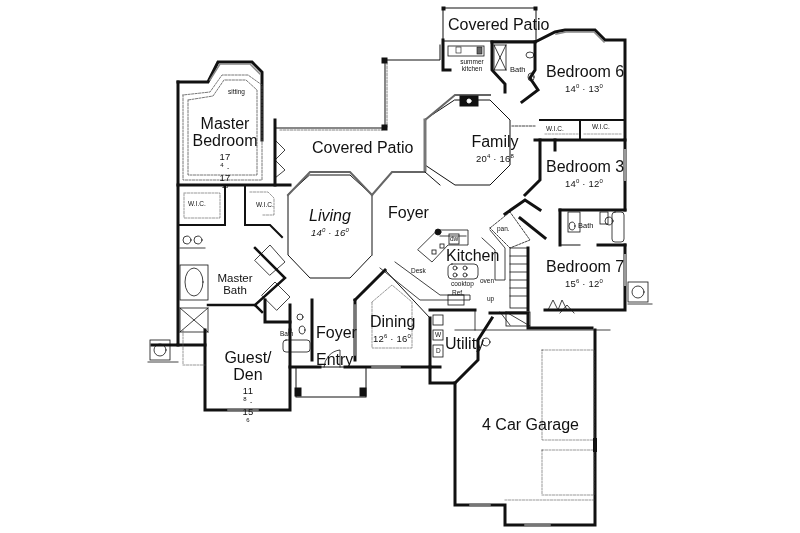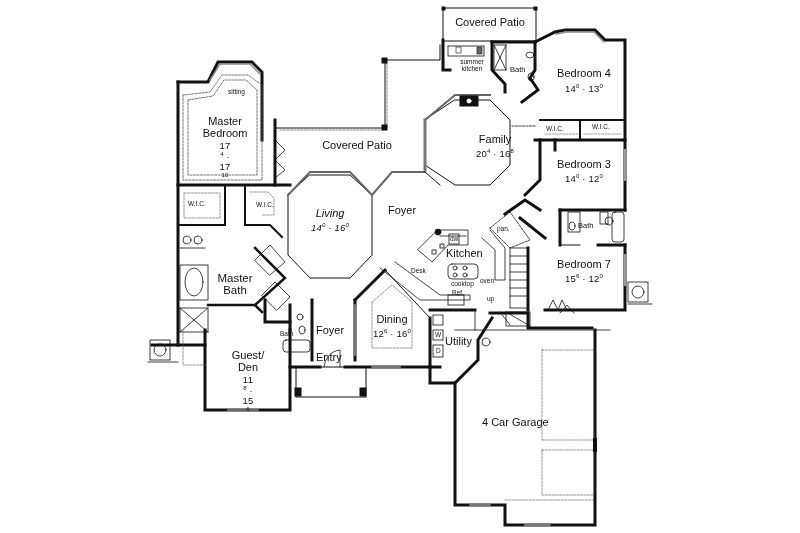--- a/index.html
+++ b/index.html
@@ -1,19 +1,19 @@
 <!DOCTYPE html>
 <html><head>
 <meta charset="utf-8">
 <style>
   html, body { margin: 0; padding: 0; background: #ffffff; }
   body { width: 800px; height: 533px; position: relative; overflow: hidden; font-family: "Liberation Sans", sans-serif; color: #111; }
   #plan { position: absolute; left: 0; top: 0; width: 800px; height: 533px; }
   .lbl { position: absolute; font-family: "Liberation Sans", sans-serif; color: #111; text-align: center; white-space: nowrap; line-height: 1.05; }
-  .room-name { font-size: 11px; }
+  .room-name { font-size: 16px; }
   .dim { font-size: 9.5px; display: block; margin-top: 2px; letter-spacing: 0.2px; }
   .small { font-size: 7.5px; }
   .tiny { font-size: 6.5px; }
   .stack span { display: block; }
   sup { font-size: 6px; vertical-align: 4px; }
 </style>
 </head>
 <body>
 
 <svg id="plan" viewBox="0 0 800 533" xmlns="http://www.w3.org/2000/svg">
@@ -272,21 +272,21 @@
 
 <div class="lbl room-name" style="left:448px;top:17px;width:84px;">Covered Patio</div>
 
 <div class="lbl tiny stack" style="left:452px;top:59px;width:40px;">
   <span>summer</span>
   <span>kitchen</span>
 </div>
 <div class="lbl small" style="left:510px;top:66px;">Bath</div>
 
 <div class="lbl" style="left:546px;top:64px;width:76px;">
-  <span class="room-name">Bedroom 4</span>
+  <span class="room-name">Bedroom 6</span>
   <span class="dim"><span>14</span><sup>0</sup> · <span>13</span><sup>0</sup></span>
 </div>
 
 <div class="lbl tiny" style="left:228px;top:89px;">sitting</div>
 
 <div class="lbl stack" style="left:190px;top:116px;width:70px;">
   <span class="room-name">Master</span>
   <span class="room-name">Bedroom</span>
   <span class="dim"><span>17</span><sup>4</sup> · <span>17</span><sup>10</sup></span>
 </div>

